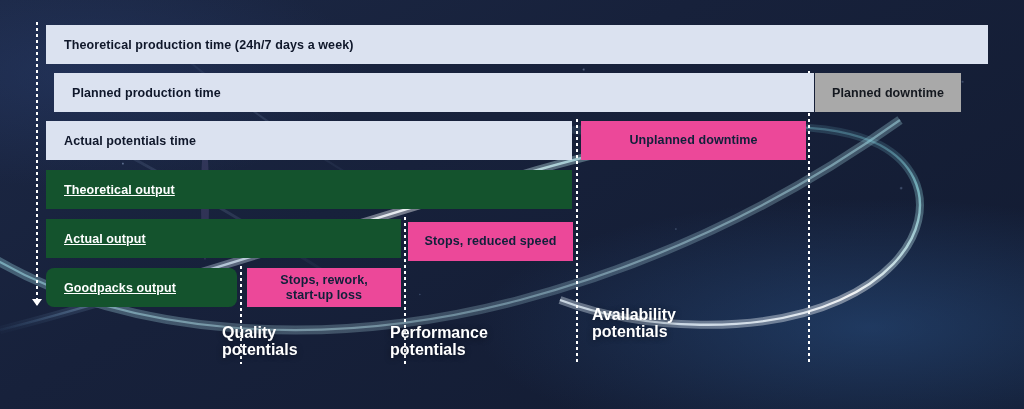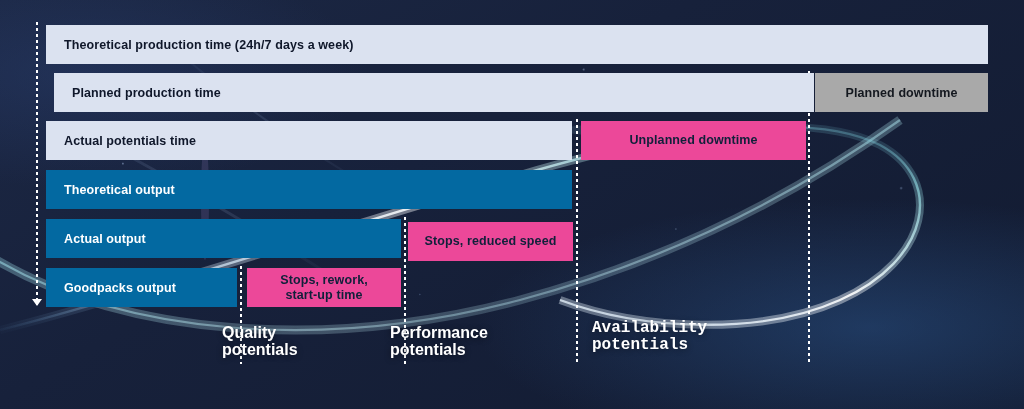--- a/index.html
+++ b/index.html
@@ -56,24 +56,25 @@
     font-weight: bold;
     letter-spacing: 0.1px;
   }
   .bar.pale {
     background: #dbe2f0;
     color: #0f172a;
     padding-left: 18px;
     justify-content: flex-start;
   }
   .bar.blue {
-    background: #0369a1;
+    background: #14532d;
     color: #ffffff;
     padding-left: 18px;
     justify-content: flex-start;
+    text-decoration: underline;
   }
   .bar.lightblue {
     background: #ec4899;
     color: #10203a;
     justify-content: center;
     text-align: center;
     line-height: 1.18;
   }
   .bar.grey {
     background: #a9a9a9;
@@ -175,21 +176,21 @@
   <div class="vline" style="left:808px; top:71px; height:293px;"></div>
 
   <div class="bar pale" style="left:46px; top:25px; width:942px; height:39px;">
     <span>Theoretical production time (24h/7 days a week)</span>
   </div>
 
   <div class="bar pale" style="left:46px; top:73px; width:760px; height:39px;margin-left:8px;">
     <span>Planned production time</span>
   </div>
 
-  <div class="bar grey" style="left:815px; top:73px; width:173px; height:39px;">
+  <div class="bar grey" style="left:815px; top:73px; width:146px; height:39px;">
     <span>Planned downtime</span>
   </div>
 
   <div class="bar pale" style="left:46px; top:121px; width:526px; height:39px;">
     <span>Actual potentials time</span>
   </div>
 
   <div class="bar lightblue" style="left:581px; top:121px; width:225px; height:39px;">
     <span>Unplanned downtime</span>
   </div>
@@ -199,39 +200,39 @@
   </div>
 
   <div class="bar blue" style="left:46px; top:219px; width:355px; height:39px;">
     <span>Actual output</span>
   </div>
 
   <div class="bar lightblue" style="left:408px; top:222px; width:165px; height:39px;">
     <span>Stops, reduced speed</span>
   </div>
 
-  <div class="bar blue" style="left:46px; top:268px; width:191px; height:39px;">
+  <div class="bar blue" style="left:46px; top:268px; width:191px; height:39px;border-radius:8px;">
     <span>Goodpacks output</span>
   </div>
 
   <div class="bar lightblue" style="left:247px; top:268px; width:154px; height:39px;">
     <span>
       <span>Stops, rework,</span><br>
-      <span>start-up time</span>
+      <span>start-up loss</span>
     </span>
   </div>
 
   <div class="potential" style="left:222px; top:325px; width:200px;">
     <span>Quality</span>
     <span class="l2">potentials</span>
   </div>
 
   <div class="potential" style="left:390px; top:325px; width:200px;">
     <span>Performance</span>
     <span class="l2">potentials</span>
   </div>
 
-  <div class="potential" style="left:592px; top:320px; width:200px;font-family:Liberation Mono, monospace;">
+  <div class="potential" style="left:592px; top:307px; width:200px;">
     <span>Availability</span>
     <span class="l2">potentials</span>
   </div>
 
 </div>
 
 </body></html>

